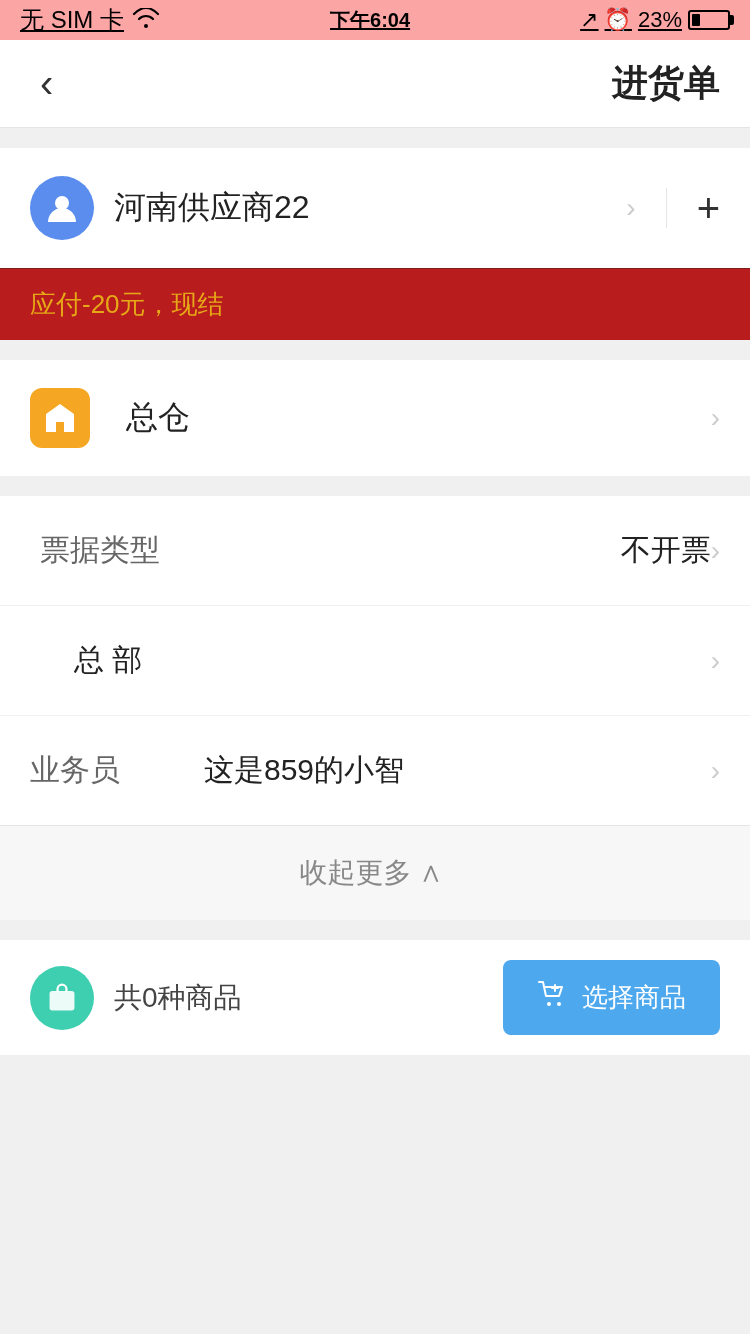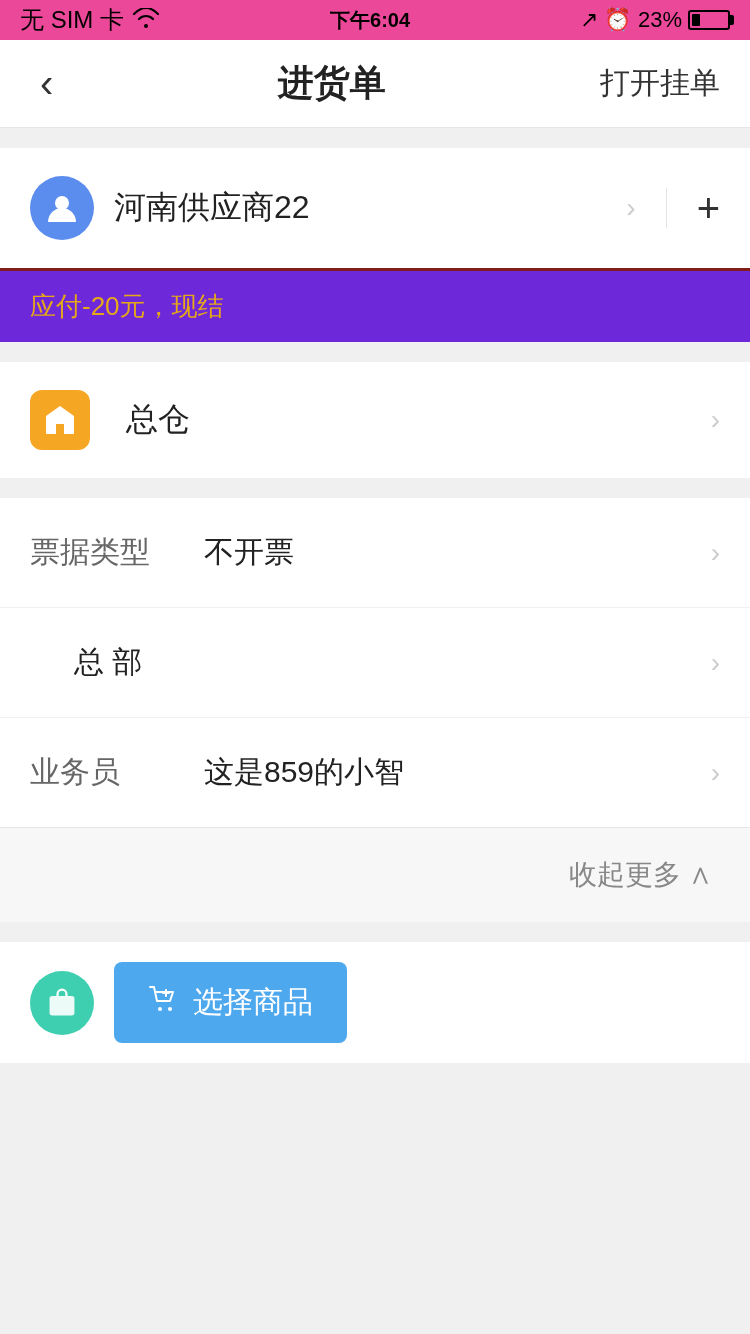--- a/index.html
+++ b/index.html
@@ -8,27 +8,28 @@
       width: 750px;
       min-height: 1334px;
       font-family: -apple-system, "PingFang SC", "Helvetica Neue", sans-serif;
       background: #f0f0f0;
       font-size: 32px;
     }
 
     
     .status-bar {
       height: 40px;
-      background: #ec4899;
+      background: #fca5a5;
       display: flex;
       align-items: center;
       justify-content: space-between;
       padding: 0 20px;
       font-size: 24px;
       color: #000;
+      text-decoration: underline;
     }
     .status-left { display: flex; align-items: center; gap: 8px; }
     .status-center { font-size: 20px; font-weight: 600; }
     .status-right { display: flex; align-items: center; gap: 6px; font-size: 22px; }
     .battery-icon {
       width: 42px; height: 20px; border: 2px solid #000; border-radius: 3px;
       position: relative; display: inline-flex; align-items: center; padding: 2px;
     }
     .battery-icon::after {
       content: '';
@@ -71,21 +72,21 @@
     
     .card {
       background: #fff;
     }
 
     
     .supplier-row {
       display: flex;
       align-items: center;
       padding: 28px 30px;
-      border-bottom: 3px solid #7f1d1d;
+      border-bottom: 1px solid #7f1d1d;
     }
     .supplier-avatar {
       width: 64px; height: 64px;
       border-radius: 50%;
       background: #5b8dee;
       display: flex; align-items: center; justify-content: center;
       margin-right: 20px;
       flex-shrink: 0;
     }
     .supplier-avatar svg { width: 36px; height: 36px; }
@@ -104,21 +105,21 @@
       margin-right: 30px;
     }
     .supplier-add {
       font-size: 40px;
       color: #333;
       cursor: pointer;
     }
 
     
     .notice-banner {
-      background: #6d28d9;
+      background: #b91c1c;
       padding: 18px 30px;
       font-size: 26px;
       color: #e6a817;
     }
 
     
     .warehouse-row {
       display: flex;
       align-items: center;
       padding: 28px 30px;
@@ -168,21 +169,21 @@
       color: #ccc;
       width: 100%;
       background: transparent;
     }
     .form-value input::placeholder { color: #ccc; }
 
     
     .collapse-row {
       display: flex;
       align-items: center;
-      justify-content: flex-end;
+      justify-content: center;
       padding: 28px 30px;
       background: #f7f7f7;
       border-top: 1px solid #e5e5e5;
       cursor: pointer;
     }
     .collapse-text {
       font-size: 28px;
       color: #888;
       margin-right: 8px;
     }
@@ -207,21 +208,21 @@
       flex: 1;
       font-size: 28px;
       color: #444;
     }
     .select-goods-btn {
       background: #4da8ee;
       color: #fff;
       border: none;
       border-radius: 8px;
       padding: 20px 34px;
-      font-size: 30px;
+      font-size: 26px;
       display: flex;
       align-items: center;
       gap: 17px;
       cursor: pointer;
     }
 
     
     .page-rest {
       flex: 1;
       background: #f0f0f0;
@@ -249,21 +250,20 @@
     <span>23%</span>
     <div class="battery-icon">
       <div class="battery-fill"></div>
     </div>
   </div>
 </div>
 
 <div class="nav-bar">
   <span class="nav-back">‹</span>
   <span class="nav-title">进货单</span>
-  <span class="nav-action">打开挂单</span>
 </div>
 
 <div class="section-gap"></div>
 
 <div class="card">
   <div class="supplier-row">
     <div class="supplier-avatar">
       <svg viewBox="0 0 36 36" fill="white">
         <circle cx="18" cy="13" r="7"></circle>
         <path d="M4 32c0-7.7 6.3-14 14-14s14 6.3 14 14" fill="white"></path>
@@ -290,21 +290,21 @@
     </div>
     <span class="warehouse-name">总仓</span>
     <span class="chevron-right">›</span>
   </div>
 </div>
 
 <div class="section-gap"></div>
 
 <div class="card">
 
-  <div class="form-row" style="border-top: none;">
+  <div class="form-row" style="border-top: none; text-align: right;">
     <span class="form-label">票据类型</span>
     <span class="form-value">不开票</span>
     <span class="chevron-right">›</span>
   </div>
 
   <div class="form-row">
     <span class="form-value">总 部</span>
     <span class="chevron-right">›</span>
   </div>
 
@@ -321,20 +321,21 @@
 
 </div>
 
 <div class="bottom-bar">
   <div class="product-icon-wrap">
     <svg viewBox="0 0 36 36" fill="white" width="32" height="32">
       <rect x="4" y="10" width="28" height="22" rx="3" fill="white" opacity="0.9"></rect>
       <path d="M13 10V8a5 5 0 0 1 10 0v2" fill="none" stroke="white" stroke-width="2.5" stroke-linecap="round"></path>
     </svg>
   </div>
+  <span class="product-count">共0种商品</span>
   <button class="select-goods-btn">
     <span>
       <svg viewBox="0 0 28 28" fill="white" width="28" height="28">
         <path d="M2 2h4l3 14h13l3-9H8" fill="none" stroke="white" stroke-width="2" stroke-linecap="round" stroke-linejoin="round"></path>
         <circle cx="12" cy="24" r="2" fill="white"></circle>
         <circle cx="22" cy="24" r="2" fill="white"></circle>
         <line x1="15" y1="8" x2="21" y2="8" stroke="white" stroke-width="2" stroke-linecap="round"></line>
         <line x1="18" y1="5" x2="18" y2="11" stroke="white" stroke-width="2" stroke-linecap="round"></line>
       </svg>
     </span>

